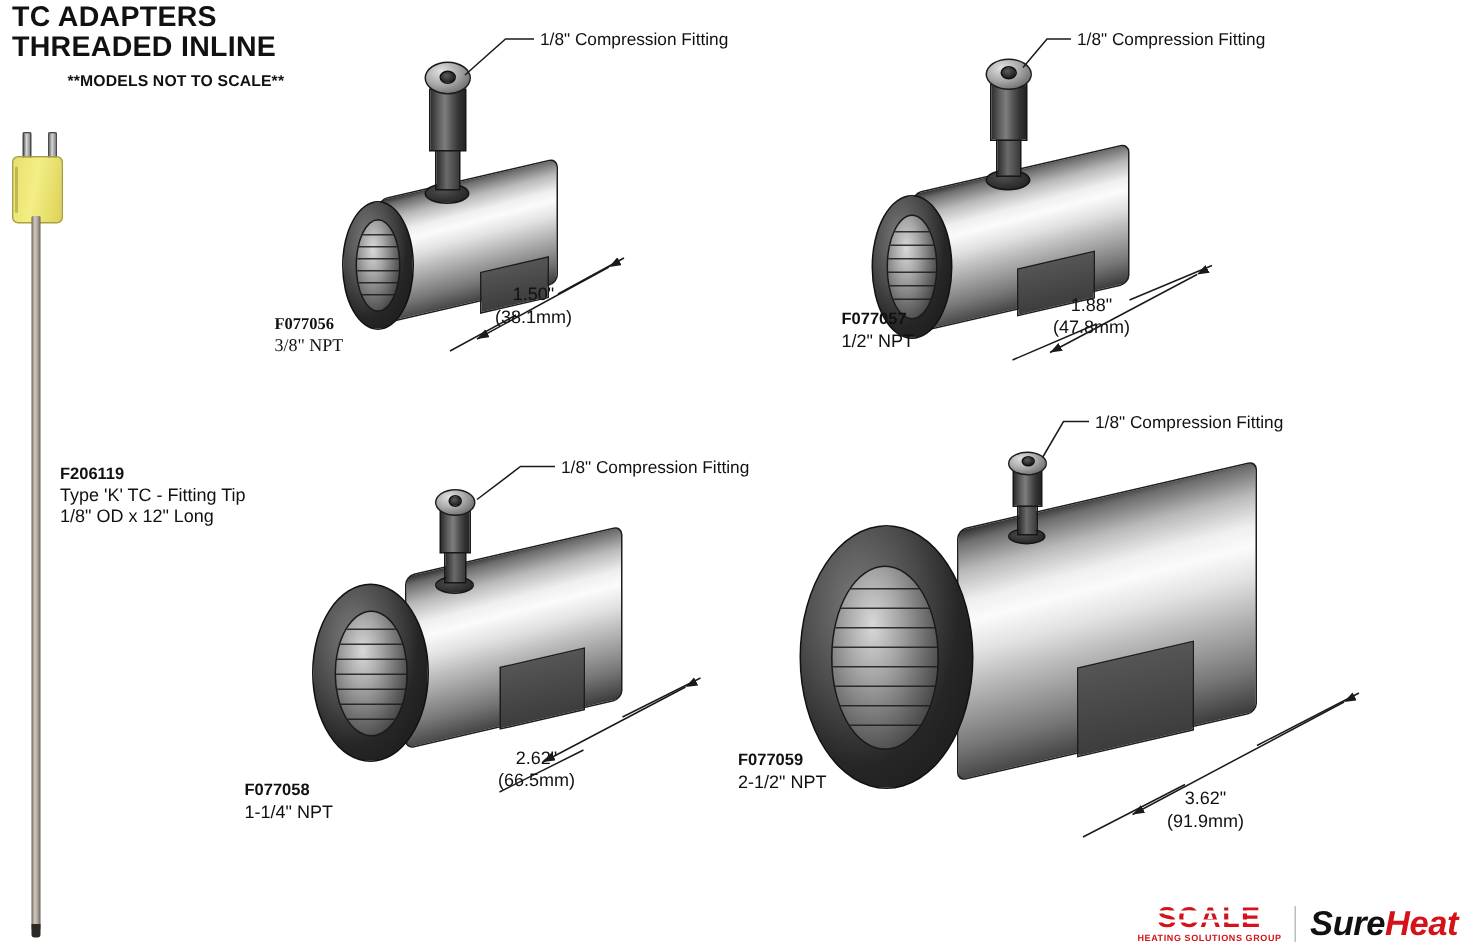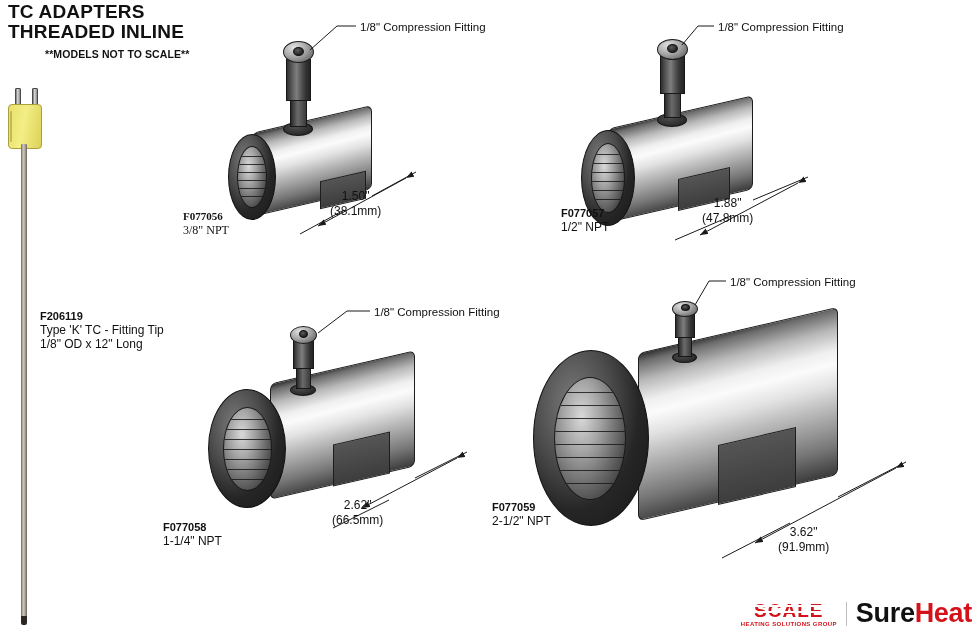--- a/index.html
+++ b/index.html
@@ -77,21 +77,21 @@
   .logo{position:absolute;right:8px;bottom:4px;display:flex;align-items:center;gap:9px;}
   .tutco{display:flex;flex-direction:column;align-items:center;}
   .tutco-word{font-size:19px;font-weight:bold;color:#d4121a;letter-spacing:1px;
     line-height:19px;position:relative;font-family:"Liberation Sans",sans-serif;}
   .tutco-word:before{content:"";position:absolute;left:-1px;right:-1px;top:4px;height:2px;
     background:#ffffff;}
   .tutco-word:after{content:"";position:absolute;left:-1px;right:-1px;top:10px;height:2px;
     background:#ffffff;}
   .tutco-sub{font-size:6px;font-weight:bold;color:#d4121a;letter-spacing:.4px;margin-top:1px;}
   .logo-div{width:1px;height:24px;background:#bdbdbd;}
-  .sureheat{font-size:27px;font-weight:bold;letter-spacing:-.3px;}
+  .sureheat{font-size:23px;font-weight:bold;font-style:italic;letter-spacing:-.3px;}
   .sh-a{color:#111;}
   .sh-b{color:#d4121a;}
 </style>
 </head>
 <body>
 
 <div id="sheet">
 
   <div class="title-block">
     <div class="title-line">TC ADAPTERS</div>

